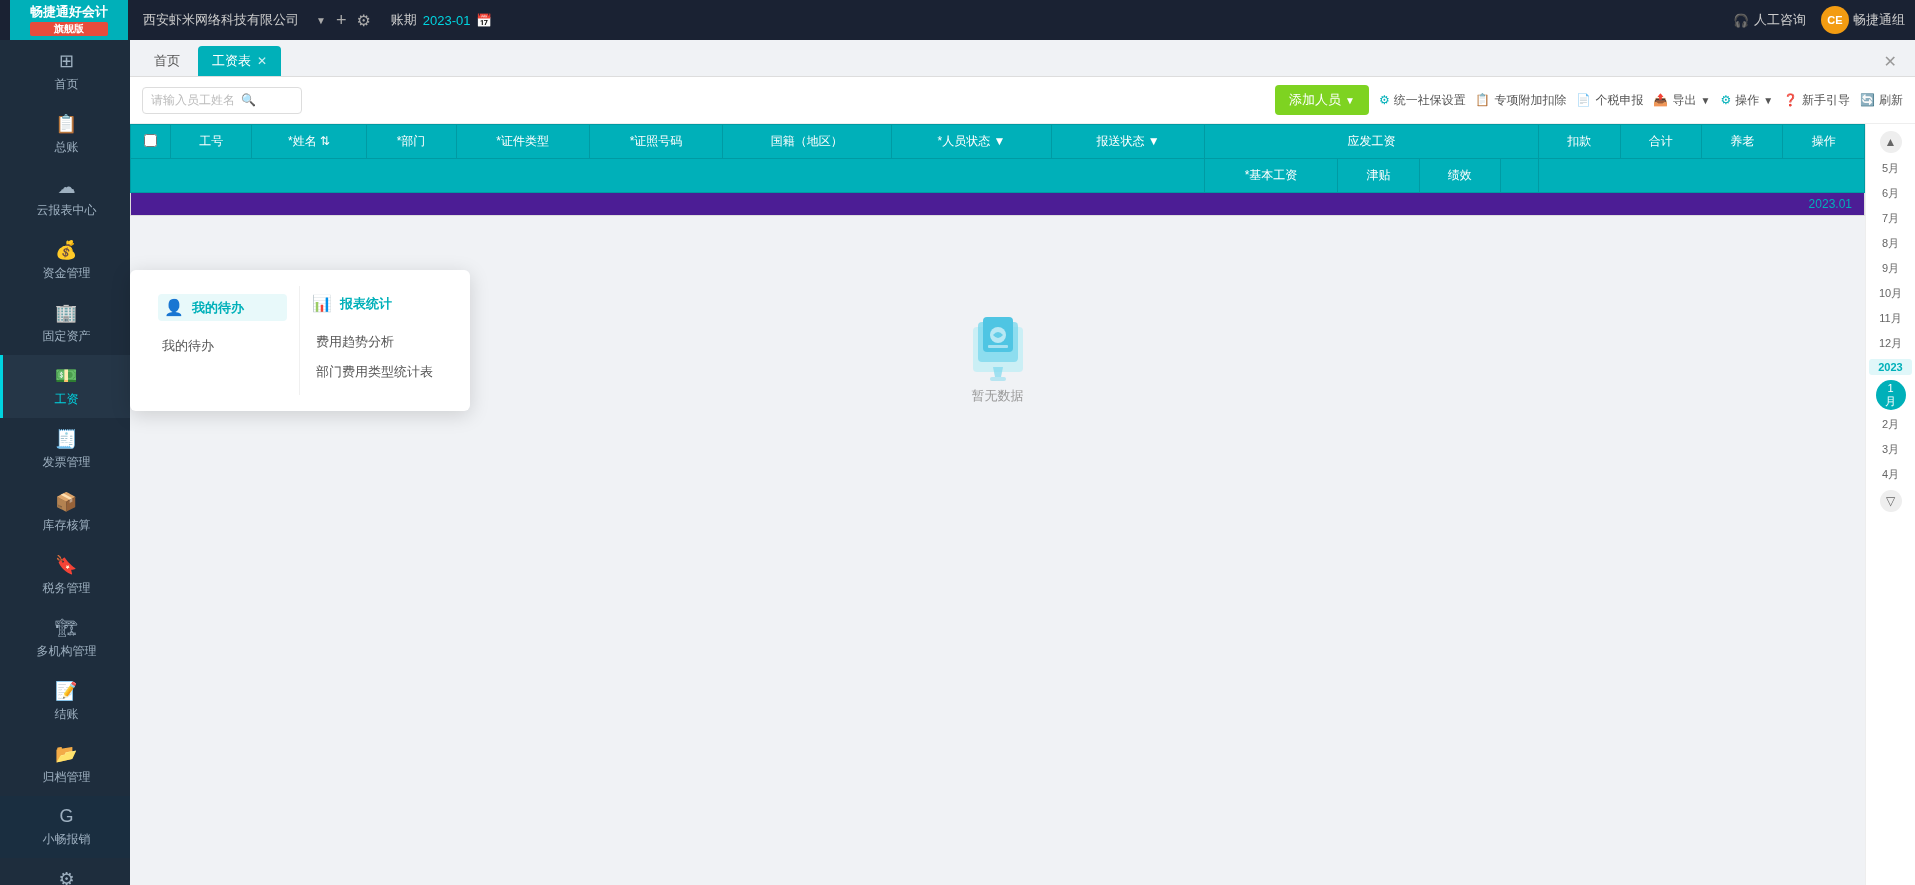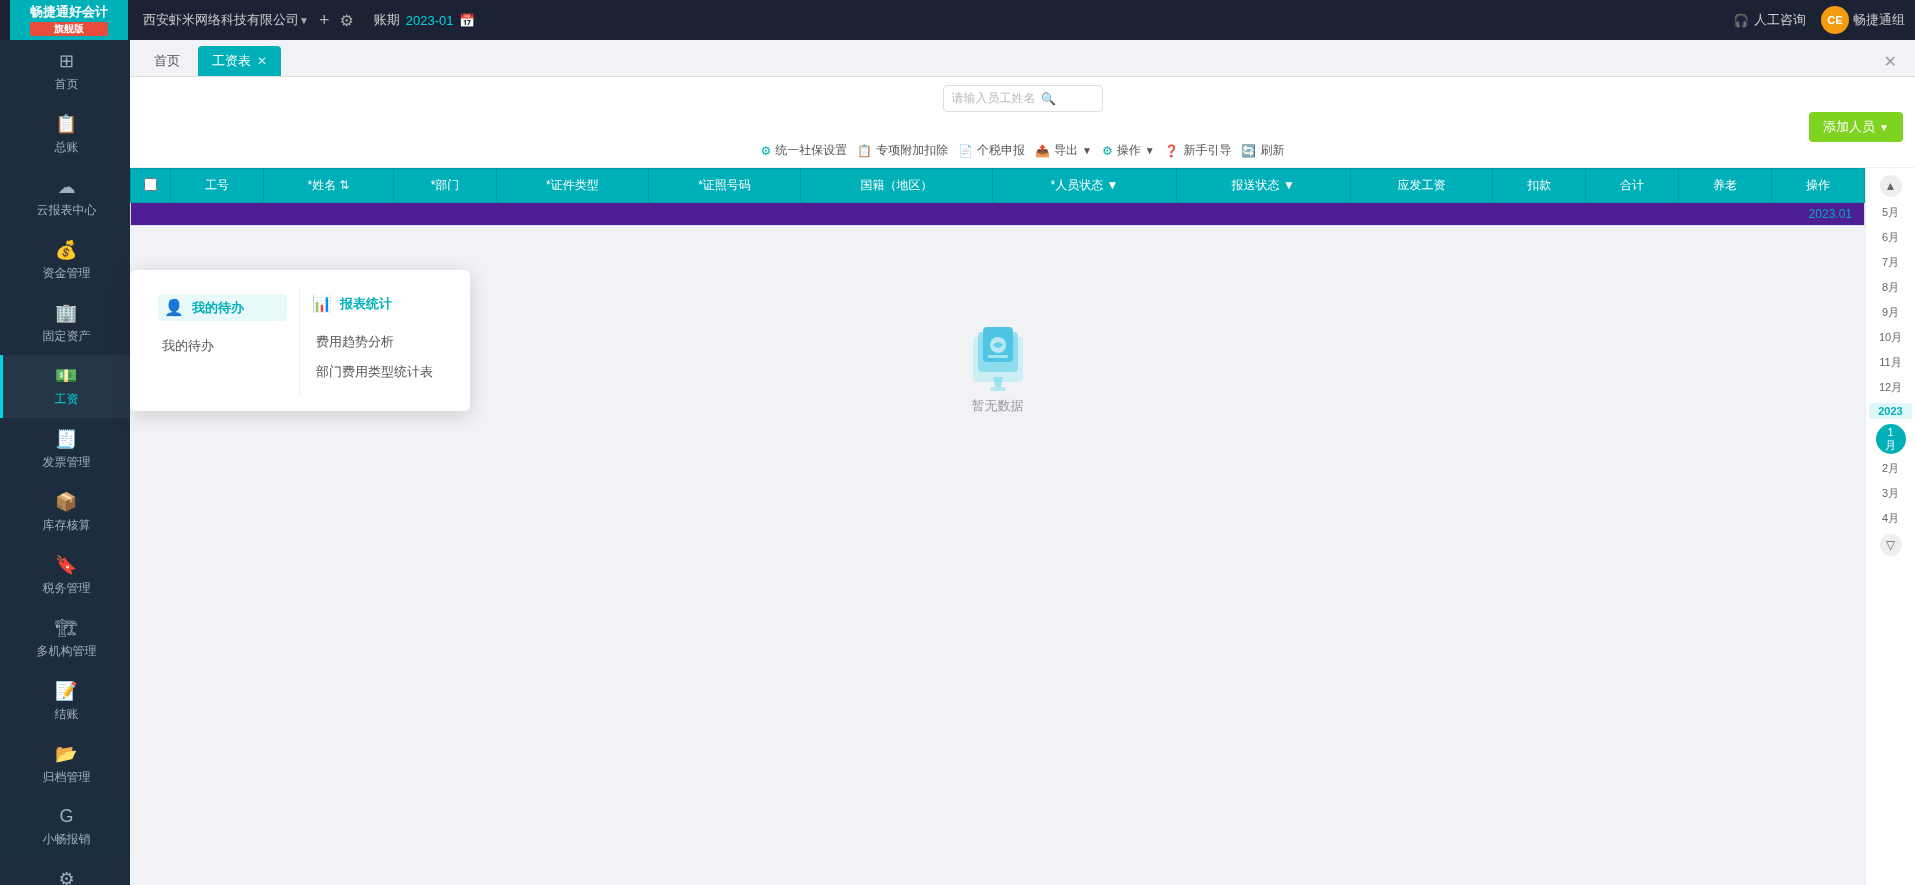--- a/index.html
+++ b/index.html
@@ -30,21 +30,21 @@
       line-height: 1.2;
       text-align: center;
     }
     .company-selector {
       display: flex;
       align-items: center;
       color: #ccc;
       font-size: 13px;
       margin-left: 15px;
       cursor: pointer;
-      gap: 0;
+      gap: 17px;
     }
     .company-selector .chevron { color: #aaa; font-size: 10px; }
     .top-bar-actions {
       display: flex;
       align-items: center;
       gap: 10px;
       margin-left: 10px;
     }
     .top-bar-actions span {
       color: #aaa;
@@ -157,23 +157,23 @@
       cursor: pointer;
       opacity: 0.8;
     }
 
     
     .toolbar {
       background: white;
       display: flex;
       align-items: center;
       padding: 8px 12px;
+      gap: 10px;
       border-bottom: 1px solid #eee;
       flex-wrap: wrap;
-      flex-direction: column;
     }
     .search-box {
       display: flex;
       align-items: center;
       border: 1px solid #ddd;
       border-radius: 4px;
       padding: 4px 8px;
       background: white;
       gap: 6px;
       font-size: 12px;
@@ -526,20 +526,28 @@
               <th>国籍（地区）</th>
               <th>*人员状态 ▼</th>
               <th>报送状态 ▼</th>
               <th colspan="4" class="salary-group" style="text-align:center;">应发工资</th>
               <th>扣款</th>
               <th>合计</th>
               <th>养老</th>
               <th>操作</th>
             </tr>
             <tr>
+              <th colspan="9" style="background:#00b0b9;border:1px solid #009aa3;"></th>
+              <th>*基本工资</th>
+              <th>津贴</th>
+              <th>绩效</th>
+              <th></th>
+              <th colspan="4" style="background:#00b0b9;border:1px solid #009aa3;"></th>
+            </tr>
+            <tr>
               <th colspan="17" style="background:#4c1d95;color:#00b0b9;text-align:right;padding:4px 12px;font-size:12px;border:1px solid #ddd;">
                 <span>2023.01</span>
               </th>
             </tr>
           </thead>
           <tbody>
 
             <tr>
               <td colspan="17" style="height:280px;border:none;">
                 <div class="empty-state">

